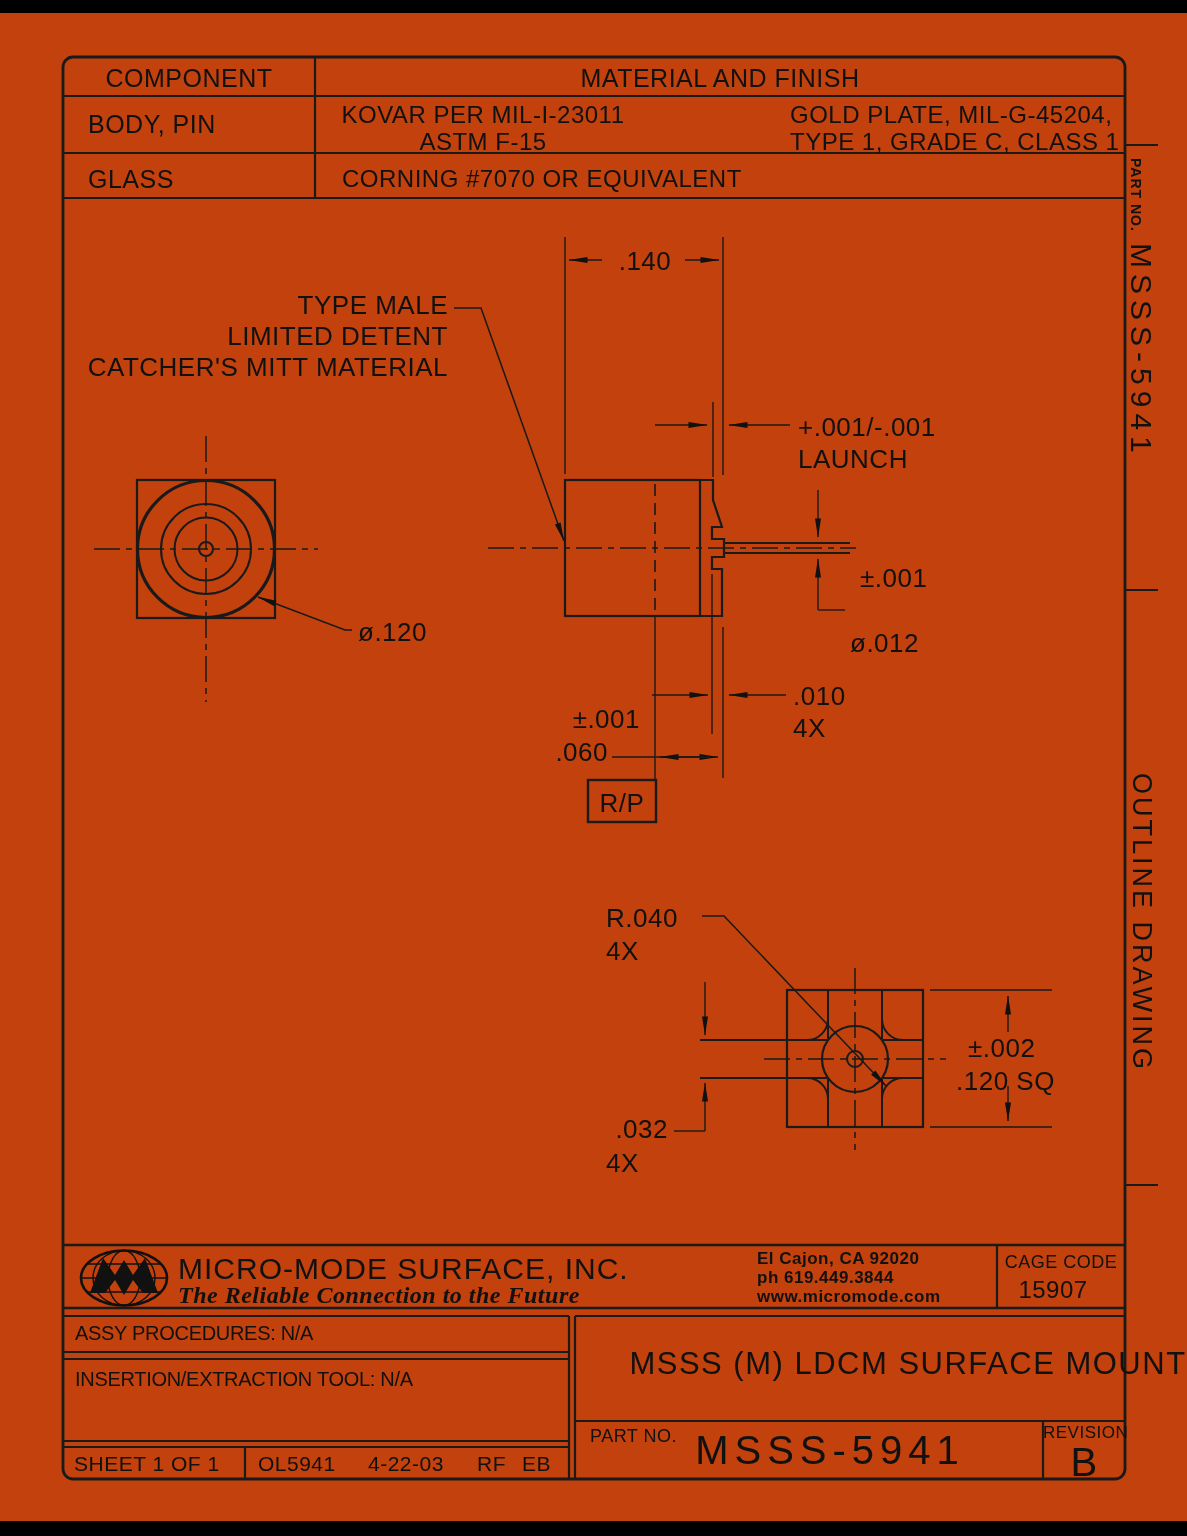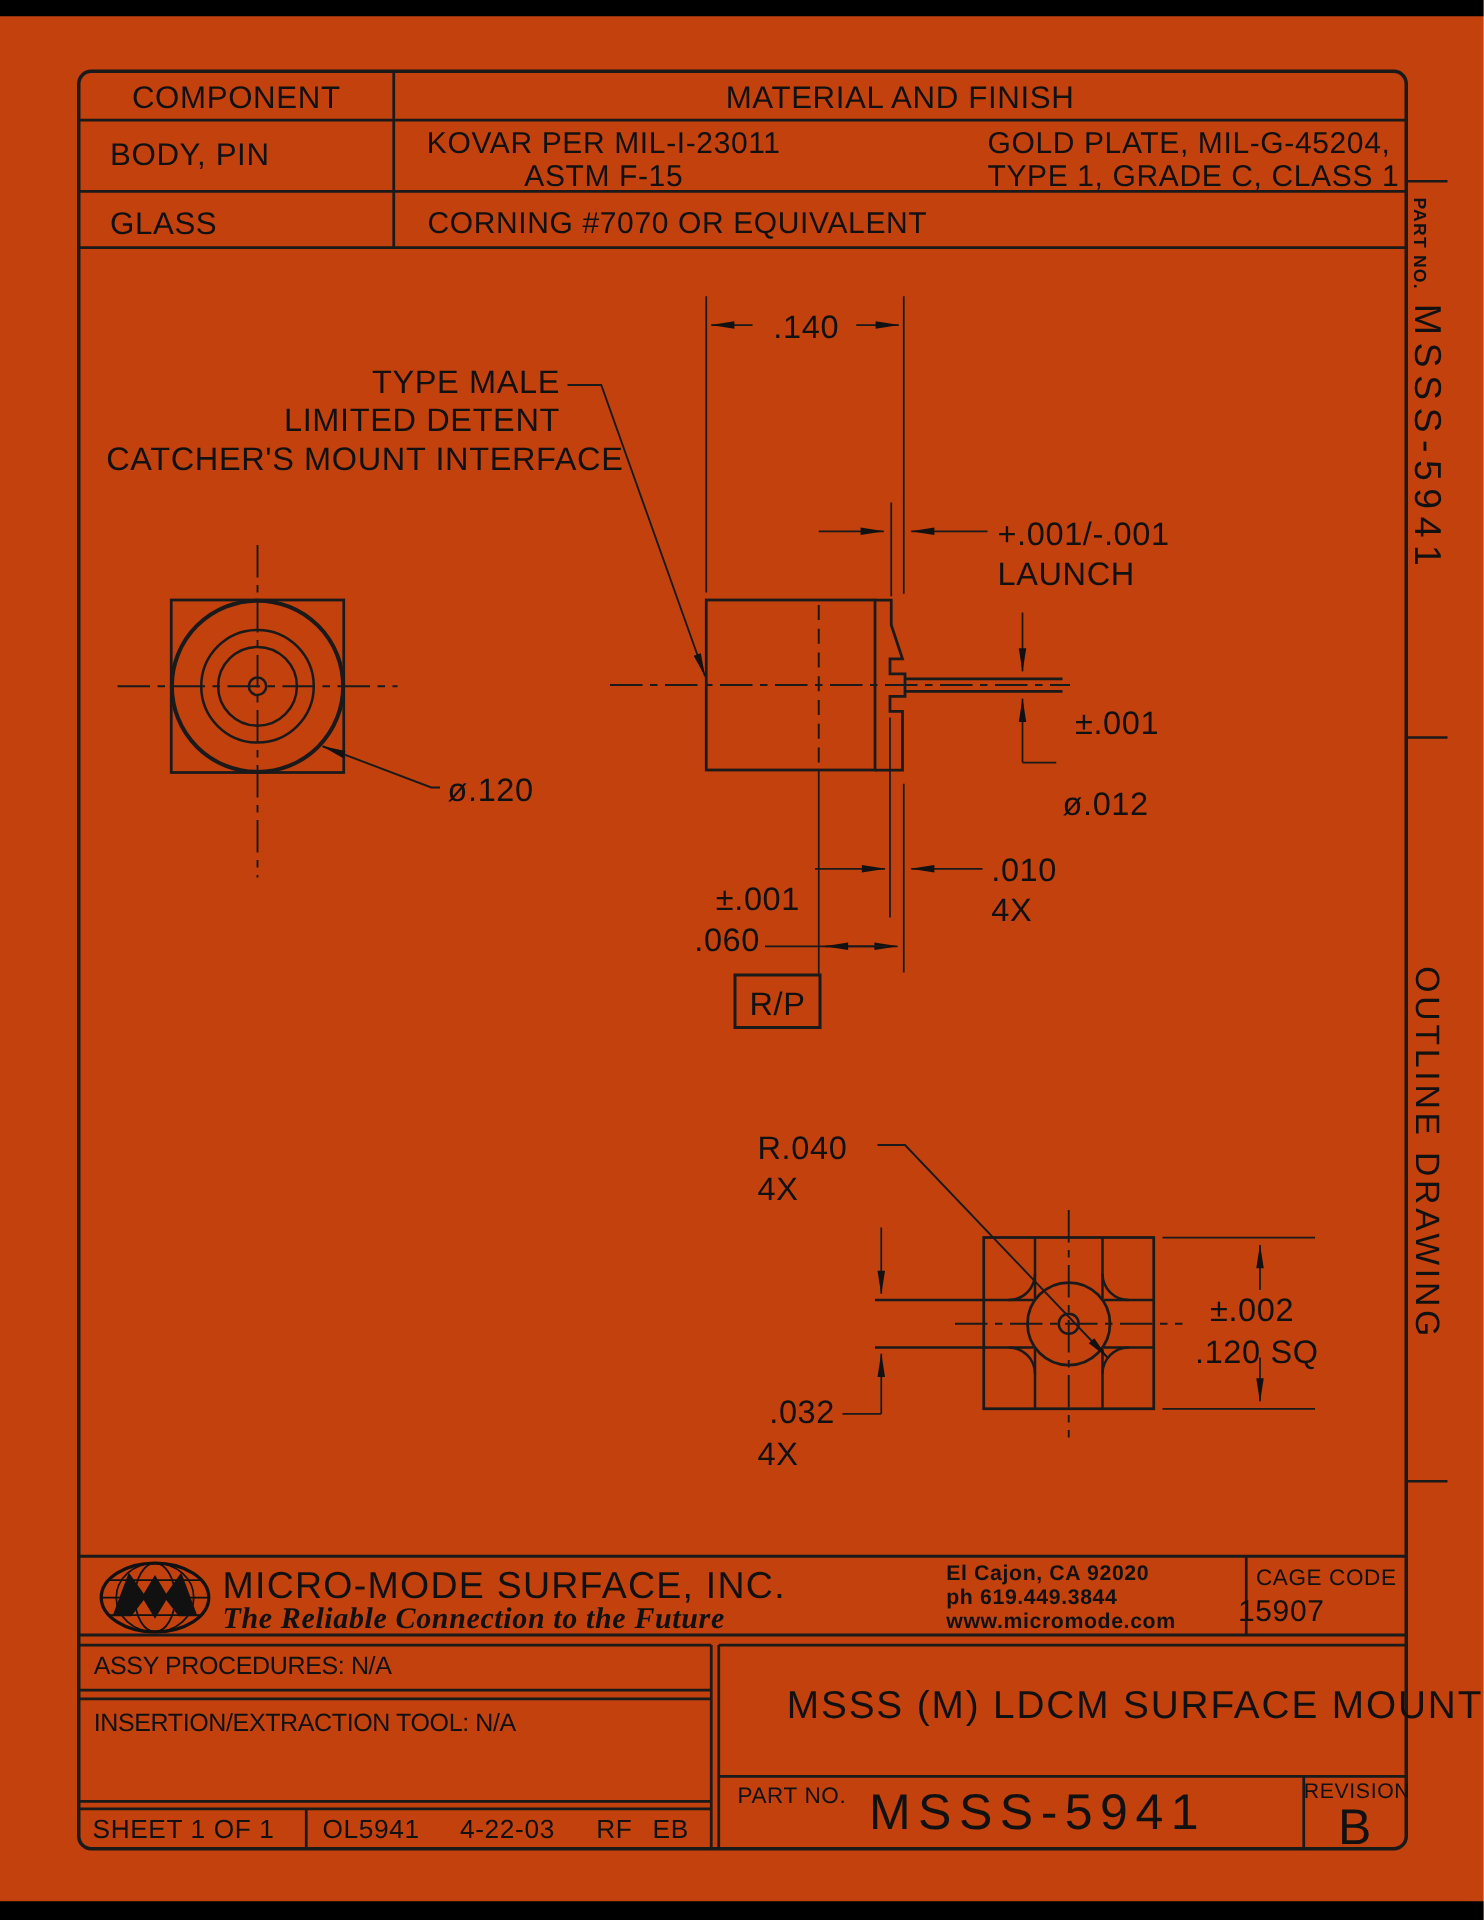--- a/index.html
+++ b/index.html
@@ -158,21 +158,21 @@
   <div class="t cell ctr" style="left:338px;top:101px;width:290px;">KOVAR PER MIL-I-23011</div>
   <div class="t cell ctr" style="left:338px;top:128px;width:290px;">ASTM F-15</div>
   <div class="t cell" style="left:790px;top:101px;">GOLD PLATE, MIL-G-45204,</div>
   <div class="t cell" style="left:790px;top:128px;">TYPE 1, GRADE C, CLASS 1</div>
 
   <div class="t hdr" style="left:88px;top:165px;">GLASS</div>
   <div class="t cell" style="left:342px;top:165px;">CORNING #7070 OR EQUIVALENT</div>
 
   <div class="t dim rt" style="left:85px;top:290px;width:363px;">TYPE MALE</div>
   <div class="t dim rt" style="left:85px;top:321px;width:363px;">LIMITED DETENT</div>
-  <div class="t dim rt" style="left:85px;top:352px;width:363px;">CATCHER'S MOUNT INTERFACE</div>
+  <div class="t dim rt" style="left:85px;top:352px;width:363px;">CATCHER'S MITT MATERIAL</div>
 
   <div class="t dim ctr" style="left:600px;top:246px;width:90px;">.140</div>
 
   <div class="t dim" style="left:798px;top:412px;">+.001/-.001</div>
   <div class="t dim" style="left:798px;top:444px;">LAUNCH</div>
 
   <div class="t dim" style="left:860px;top:563px;">±.001</div>
   <div class="t dim" style="left:850px;top:628px;">ø.012</div>
 
   <div class="t dim" style="left:793px;top:681px;">.010</div>
@@ -198,21 +198,21 @@
   <div class="t vert" style="left:1126px;top:773px;font-size:27px;letter-spacing:3px;">OUTLINE DRAWING</div>
 
   <div class="t" style="left:178px;top:1252px;font-size:30px;letter-spacing:1px;">MICRO-MODE SURFACE, INC.</div>
   <div class="t tagline" style="left:178px;top:1282px;font-size:24px;">The Reliable Connection to the Future</div>
 
   <div class="t" style="left:757px;top:1249px;font-size:17px;font-weight:bold;">El Cajon, CA  92020</div>
   <div class="t" style="left:757px;top:1268px;font-size:17px;font-weight:bold;">ph  619.449.3844</div>
   <div class="t" style="left:757px;top:1287px;font-size:17px;font-weight:bold;">www.micromode.com</div>
 
   <div class="t ctr" style="left:997px;top:1252px;width:128px;font-size:18px;">CAGE CODE</div>
-  <div class="t ctr" style="left:969px;top:1276px;width:112px;font-size:24px;">15907</div>
+  <div class="t ctr" style="left:997px;top:1276px;width:112px;font-size:24px;">15907</div>
 
   <div class="t small-cond" style="left:75px;top:1322px;">ASSY PROCEDURES: N/A</div>
   <div class="t small-cond" style="left:75px;top:1368px;">INSERTION/EXTRACTION TOOL: N/A</div>
 
   <div class="t" style="left:74px;top:1452px;font-size:21px;">SHEET 1 OF 1</div>
   <div class="t" style="left:258px;top:1452px;font-size:21px;">OL5941</div>
   <div class="t" style="left:368px;top:1452px;font-size:21px;">4-22-03</div>
   <div class="t" style="left:477px;top:1452px;font-size:21px;">RF</div>
   <div class="t" style="left:522px;top:1452px;font-size:21px;">EB</div>
 

